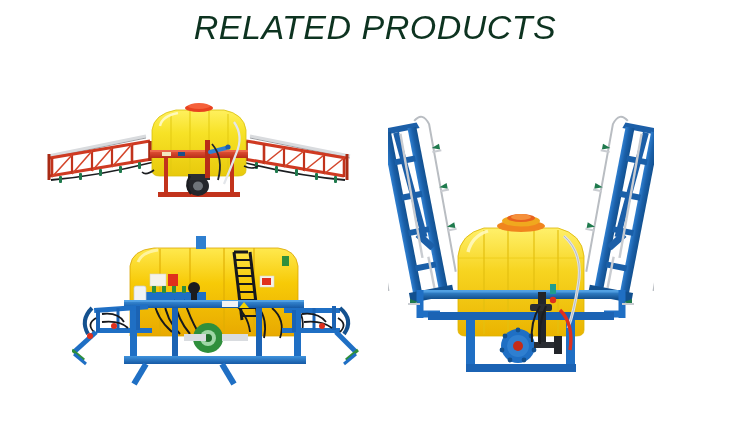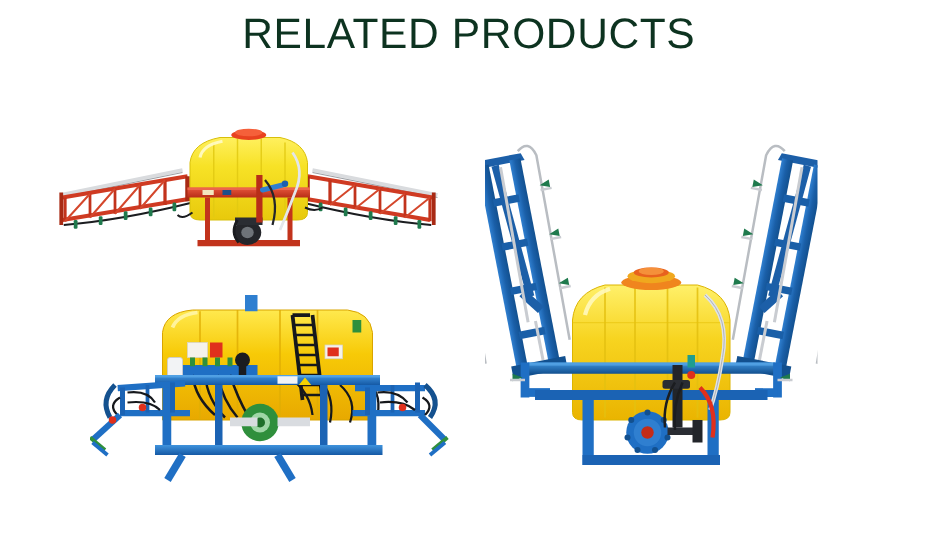--- a/index.html
+++ b/index.html
@@ -56,21 +56,21 @@
     display: block;
     width: 100%;
     height: 100%;
   }
 </style>
 </head>
 <body style="background: rgb(255, 255, 255);">
 
 <div id="page">
 
-  <div id="page-title" style="color: rgb(13, 51, 32);">RELATED PRODUCTS</div>
+  <div id="page-title" style="color: rgb(13, 51, 32); font-style: italic;">RELATED PRODUCTS</div>
 
   <div class="product" id="product-boom-sprayer-red">
     <svg viewBox="0 0 320 118" xmlns="http://www.w3.org/2000/svg">
       <defs>
         <linearGradient id="p1tank" x1="0" y1="0" x2="0" y2="1">
           <stop offset="0" stop-color="#fff05e"></stop>
           <stop offset="0.35" stop-color="#f7e226"></stop>
           <stop offset="1" stop-color="#e8c90c"></stop>
         </linearGradient>
         <linearGradient id="p1red" x1="0" y1="0" x2="0" y2="1">

